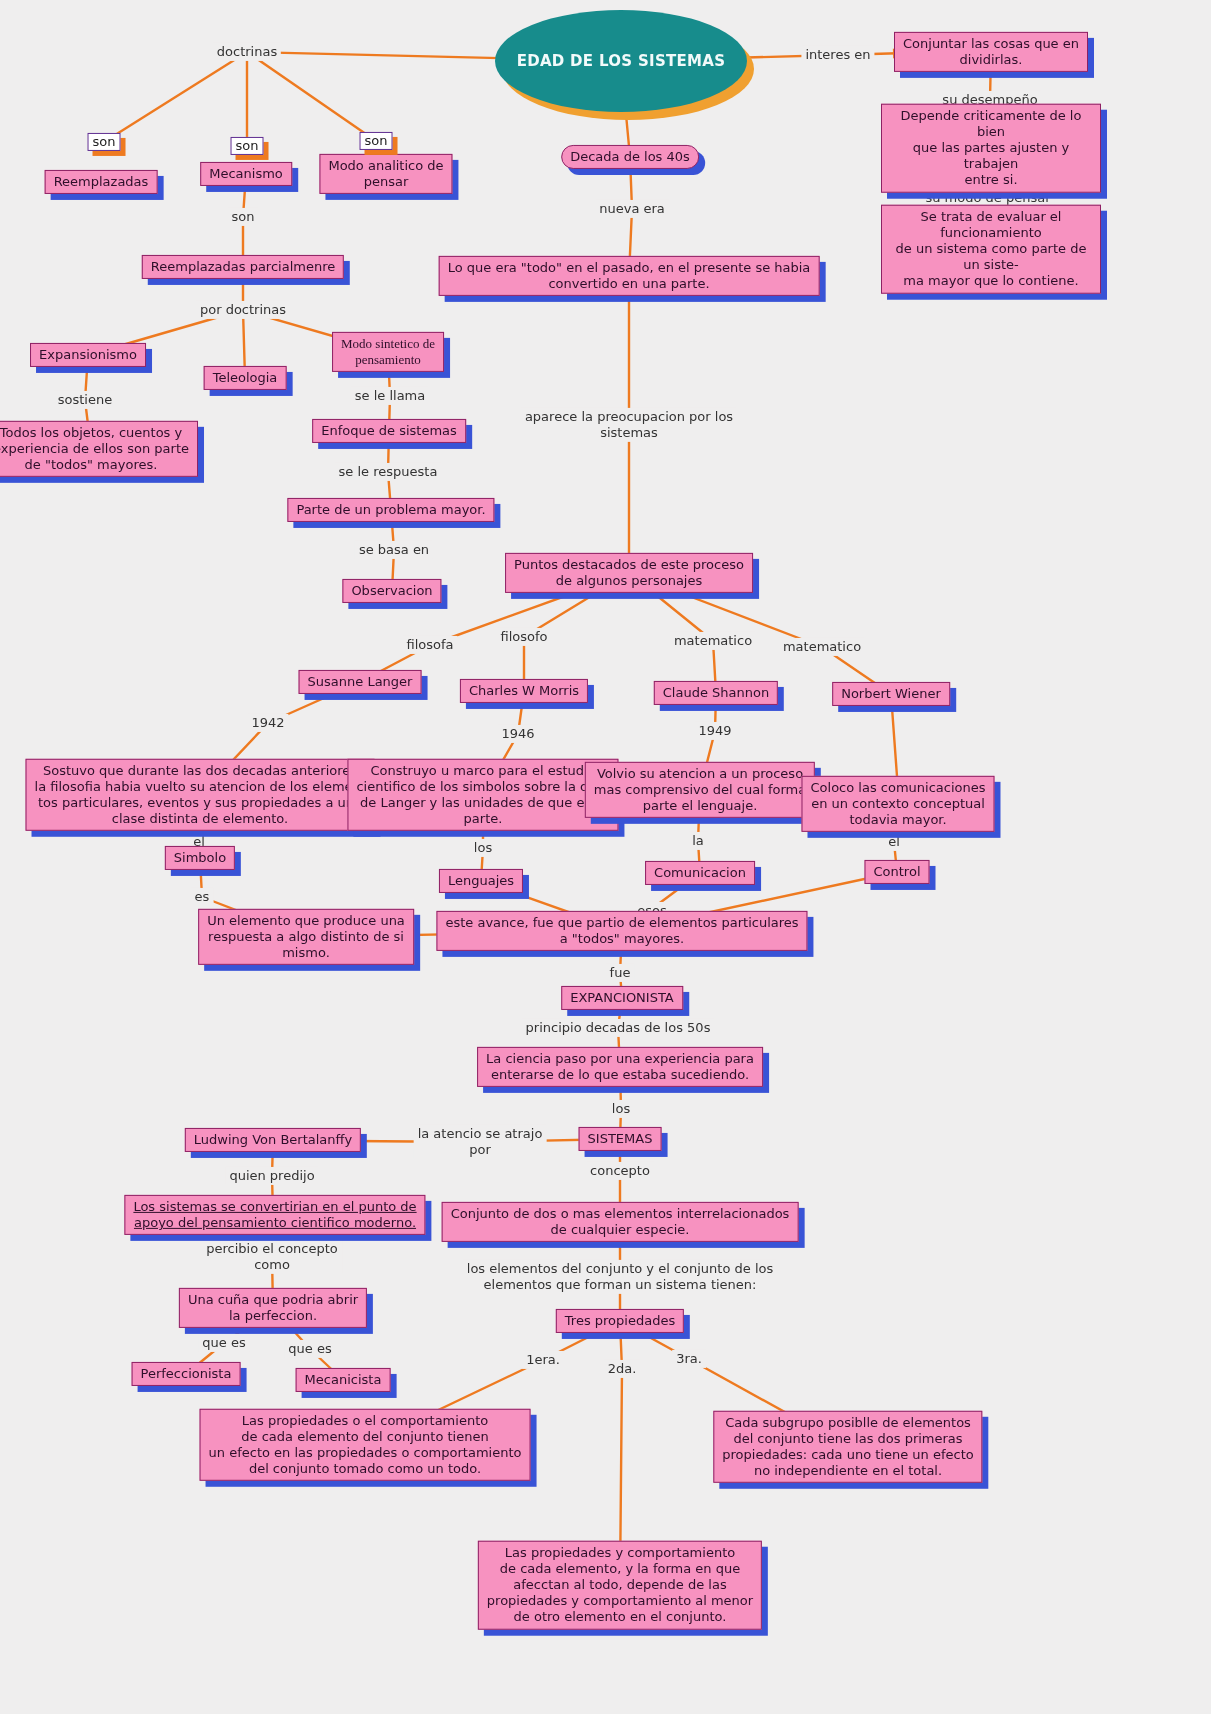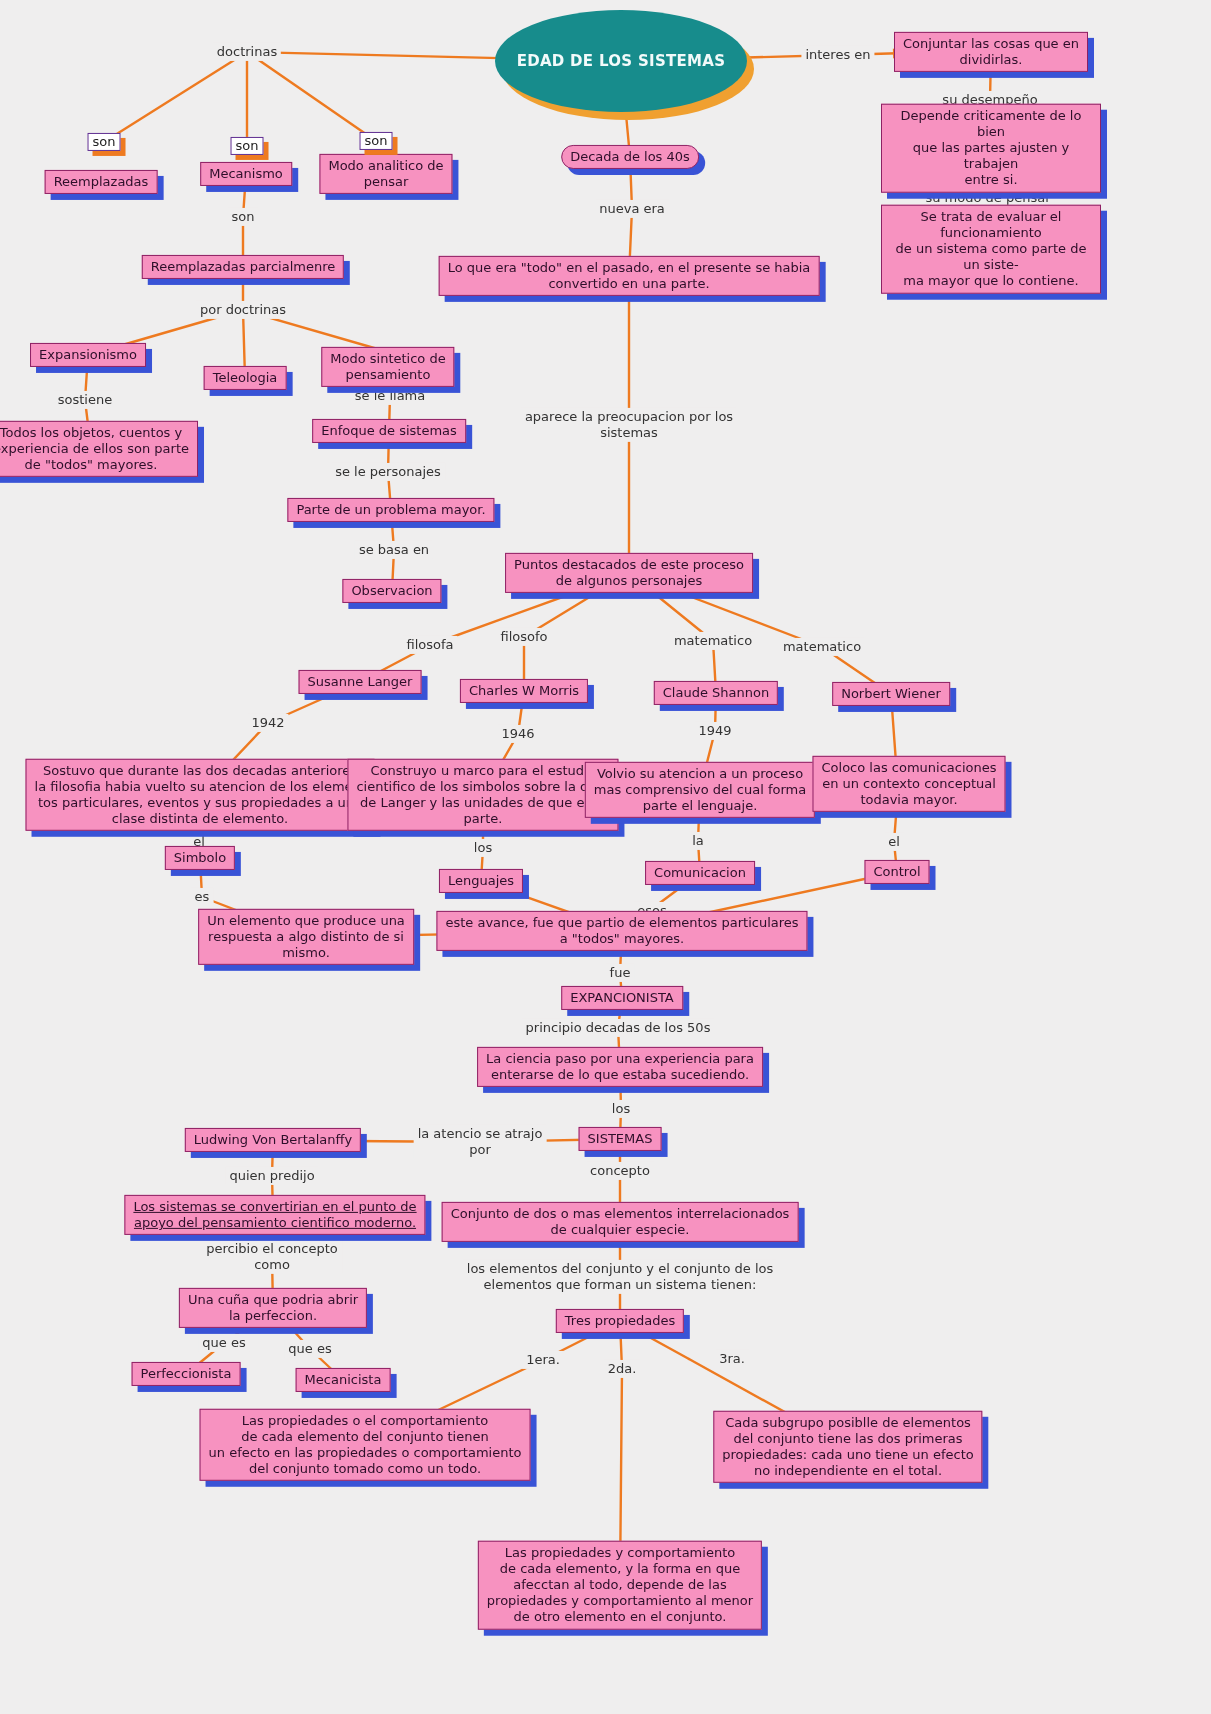--- a/index.html
+++ b/index.html
@@ -131,29 +131,29 @@
       <div class="node small" data-interactable="true" style="left: 376px; top: 141px;">son</div>
       <div class="node concept" data-interactable="true" style="left: 101px; top: 182px;">Reemplazadas</div>
       <div class="node concept" data-interactable="true" style="left: 246px; top: 174px;">Mecanismo</div>
       <div class="node concept" data-interactable="true" style="left: 386px; top: 174px;">Modo analitico de
 pensar</div>
       <div class="node label" data-interactable="false" style="left: 243px; top: 217px;">son</div>
       <div class="node concept" data-interactable="true" style="left: 243px; top: 267px;">Reemplazadas parcialmenre</div>
       <div class="node label" data-interactable="false" style="left: 243px; top: 310px;">por doctrinas</div>
       <div class="node concept" data-interactable="true" style="left: 88px; top: 355px;">Expansionismo</div>
       <div class="node concept" data-interactable="true" style="left: 245px; top: 378px;">Teleologia</div>
-      <div class="node concept" data-interactable="true" style="left: 388px; top: 367px;">Modo sintetico de
+      <div class="node concept" data-interactable="true" style="left: 388px; top: 352px; font-family: Liberation Serif, serif;">Modo sintetico de
 pensamiento</div>
       <div class="node label" data-interactable="false" style="left: 85px; top: 400px;">sostiene</div>
       <div class="node concept" data-interactable="true" style="left: 91px; top: 449px;">Todos los objetos, cuentos y
 experiencia de ellos son parte
 de "todos" mayores.</div>
       <div class="node label" data-interactable="false" style="left: 390px; top: 396px;">se le llama</div>
       <div class="node concept" data-interactable="true" style="left: 389px; top: 431px;">Enfoque de sistemas</div>
-      <div class="node label" data-interactable="false" style="left: 388px; top: 472px;">se le personajes</div>
+      <div class="node label" data-interactable="false" style="left: 388px; top: 472px;">se le respuesta</div>
       <div class="node concept" data-interactable="true" style="left: 391px; top: 510px;">Parte de un problema mayor.</div>
       <div class="node label" data-interactable="false" style="left: 394px; top: 550px;">se basa en</div>
       <div class="node concept" data-interactable="true" style="left: 392px; top: 591px;">Observacion</div>
       <div class="node label" data-interactable="false" style="left: 838px; top: 55px;">interes en</div>
       <div class="node concept" data-interactable="true" style="left: 991px; top: 52px;">Conjuntar las cosas que en
 dividirlas.</div>
       <div class="node label" data-interactable="false" style="left: 990px; top: 100px;">su desempeño</div>
       <div class="node concept" data-interactable="true" style="left: 991px; top: 148px;">Depende criticamente de lo bien
 que las partes ajusten y trabajen
 entre si.</div>
@@ -184,21 +184,21 @@
 la filosofia habia vuelto su atencion de los elemen-
 tos particulares, eventos y sus propiedades a una
 clase distinta de elemento.</div>
       <div class="node concept" data-interactable="true" style="left: 483px; top: 795px;">Construyo u marco para el estudio
 cientifico de los simbolos sobre la obra
 de Langer y las unidades de que eran
 parte.</div>
       <div class="node concept" data-interactable="true" style="left: 700px; top: 790px;">Volvio su atencion a un proceso
 mas comprensivo del cual forma
 parte el lenguaje.</div>
-      <div class="node concept" data-interactable="true" style="left: 898px; top: 784px; margin-left: 11px;">Coloco las comunicaciones
+      <div class="node concept" data-interactable="true" style="left: 898px; top: 804px;">Coloco las comunicaciones
 en un contexto conceptual
 todavia mayor.</div>
       <div class="node label" data-interactable="false" style="left: 199px; top: 842px;">el</div>
       <div class="node concept" data-interactable="true" style="left: 200px; top: 858px;">Simbolo</div>
       <div class="node label" data-interactable="false" style="left: 483px; top: 848px;">los</div>
       <div class="node concept" data-interactable="true" style="left: 481px; top: 881px;">Lenguajes</div>
       <div class="node label" data-interactable="false" style="left: 698px; top: 841px;">la</div>
       <div class="node concept" data-interactable="true" style="left: 700px; top: 873px;">Comunicacion</div>
       <div class="node label" data-interactable="false" style="left: 894px; top: 842px;">el</div>
       <div class="node concept" data-interactable="true" style="left: 897px; top: 872px;">Control</div>
@@ -231,21 +231,21 @@
       <div class="node concept" data-interactable="true" style="left: 186px; top: 1374px;">Perfeccionista</div>
       <div class="node concept" data-interactable="true" style="left: 343px; top: 1380px;">Mecanicista</div>
       <div class="node label" data-interactable="false" style="left: 620px; top: 1171px;">concepto</div>
       <div class="node concept" data-interactable="true" style="left: 620px; top: 1222px;">Conjunto de dos o mas elementos interrelacionados
 de cualquier especie.</div>
       <div class="node label" data-interactable="false" style="left: 620px; top: 1277px;">los elementos del conjunto y el conjunto de los
 elementos que forman un sistema tienen:</div>
       <div class="node concept" data-interactable="true" style="left: 620px; top: 1321px;">Tres propiedades</div>
       <div class="node label" data-interactable="false" style="left: 543px; top: 1360px;">1era.</div>
       <div class="node label" data-interactable="false" style="left: 622px; top: 1369px;">2da.</div>
-      <div class="node label" data-interactable="false" style="left: 689px; top: 1359px; margin-left: 43px;">3ra.</div>
+      <div class="node label" data-interactable="false" style="left: 689px; top: 1359px;">3ra.</div>
       <div class="node concept" data-interactable="true" style="left: 365px; top: 1445px;">Las propiedades o el comportamiento
 de cada elemento del conjunto tienen
 un efecto en las propiedades o comportamiento
 del conjunto tomado como un todo.</div>
       <div class="node concept" data-interactable="true" style="left: 848px; top: 1447px;">Cada subgrupo posiblle de elementos
 del conjunto tiene las dos primeras
 propiedades: cada uno tiene un efecto
 no independiente en el total.</div>
       <div class="node concept" data-interactable="true" style="left: 620px; top: 1585px;">Las propiedades y comportamiento
 de cada elemento, y la forma en que

